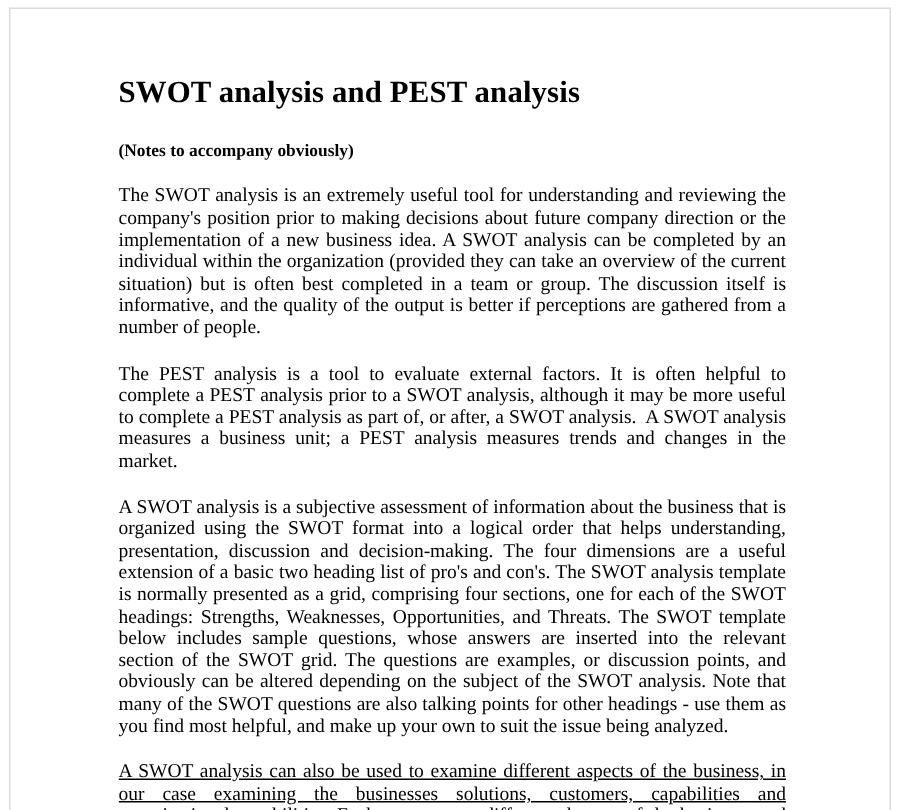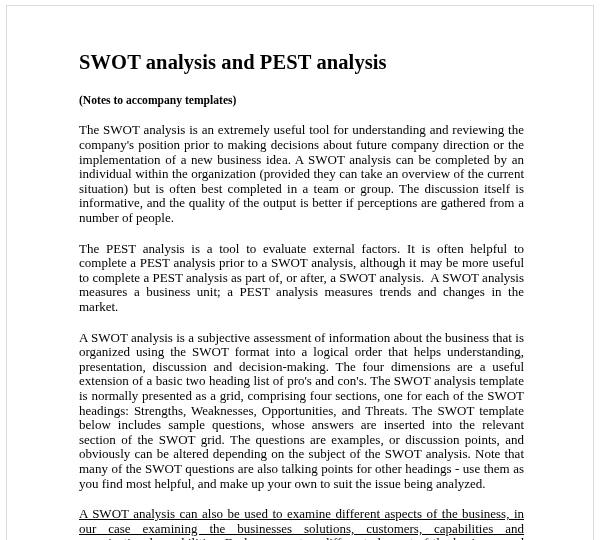--- a/index.html
+++ b/index.html
@@ -89,21 +89,21 @@
 </style>
 </head>
 <body>
 
 <div class="doc-viewport">
   <div class="doc-page">
     <div class="page-body">
 
       <h1 class="doc-title">SWOT analysis and PEST analysis</h1>
 
-      <p class="doc-subtitle">(Notes to accompany templates)</p>
+      <p class="doc-subtitle">(Notes to accompany obviously)</p>
 
       <p class="doc-paragraph">The SWOT analysis is an extremely useful tool for understanding and reviewing the company's position prior to making decisions about future company direction or the implementation of a new business idea. A SWOT analysis can be completed by an individual within the organization (provided they can take an overview of the current situation) but is often best completed in a team or group. The discussion itself is informative, and the quality of the output is better if perceptions are gathered from a number of people.</p>
 
       <p class="doc-paragraph">The PEST analysis is a tool to evaluate external factors. It is often helpful to complete a PEST analysis prior to a SWOT analysis, although it may be more useful to complete a PEST analysis as part of, or after, a SWOT analysis.  A SWOT analysis measures a business unit; a PEST analysis measures trends and changes in the market.</p>
 
       <p class="doc-paragraph">A SWOT analysis is a subjective assessment of information about the business that is organized using the SWOT format into a logical order that helps understanding, presentation, discussion and decision-making. The four dimensions are a useful extension of a basic two heading list of pro's and con's. The SWOT analysis template is normally presented as a grid, comprising four sections, one for each of the SWOT headings: Strengths, Weaknesses, Opportunities, and Threats. The SWOT template below includes sample questions, whose answers are inserted into the relevant section of the SWOT grid. The questions are examples, or discussion points, and obviously can be altered depending on the subject of the SWOT analysis. Note that many of the SWOT questions are also talking points for other headings - use them as you find most helpful, and make up your own to suit the issue being analyzed.</p>
 
       <p class="doc-paragraph clipped">A SWOT analysis can also be used to examine different aspects of the business, in our case examining the businesses solutions, customers, capabilities and organizational capabilities. Each represents a different element of the business, and requires a separate assessment.  In the template provided we suggest specific questions that need to be answered relevant to each aspect of the business. As you</p>
 
     </div>

